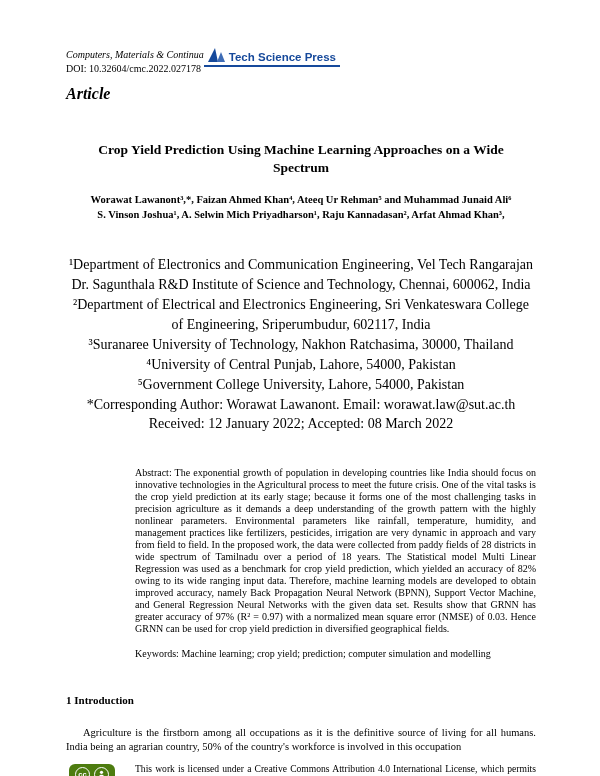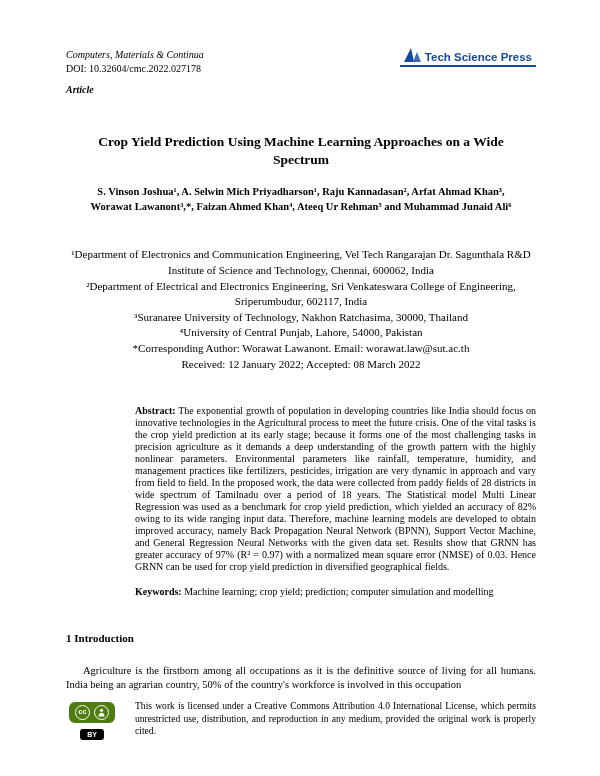--- a/index.html
+++ b/index.html
@@ -10,25 +10,25 @@
     height: 776px;
     margin: 0 auto;
     background: #ffffff;
     color: #000000;
     font-family: "Liberation Serif", serif;
     padding: 48px 64px 20px 66px;
     overflow: hidden;
   }
 
   
-  .top-row { display: flex; justify-content: space-between; align-items: flex-start; }
+  .top-row { display: flex; align-items: flex-start; }
   .journal-block { font-size: 10px; line-height: 1.35; }
   .journal-name { font-style: italic; }
   .doi-line { font-size: 10px; }
-  .article-type { font-weight: bold; font-style: italic; margin-top: 8px; font-size: 10px; }
+  .article-type { font-weight: bold; font-style: italic; margin-top: 8px; font-size: 16px; }
 
   .publisher-block { display: inline-block; text-align: center; }
   .publisher-inner {
     display: inline-flex; align-items: center; gap: 4px;
     color: #16499b; font-weight: bold; font-size: 11.5px;
     padding: 0 4px 0 4px;
     border-bottom: 2px solid #16499b;
     font-family: "Liberation Sans", sans-serif;
   }
 
@@ -46,36 +46,36 @@
     text-align: center;
     font-weight: bold;
     font-size: 10.5px;
     line-height: 1.4;
   }
 
   
   .affiliations {
     margin-top: 33px;
     text-align: center;
-    font-size: 11px;
+    font-size: 14px;
     line-height: 1.42;
   }
   .affiliations div { max-width: 470px; margin: 0 auto; }
 
   
   .abstract-block, .keywords-block {
     margin-left: 69px;
     width: 401px;
     text-align: justify;
     font-size: 10px;
     line-height: 1.2;
   }
   .abstract-block { margin-top: 33px; }
   .keywords-block { margin-top: 13px; }
-  .abstract-block b, .keywords-block b { font-weight: bold; }
+  .abstract-block b, .keywords-block b { font-weight: normal; }
 
   
   .section-heading {
     margin-top: 34px;
     font-size: 11px;
     font-weight: bold;
   }
   .body-paragraph {
     margin-top: 20px;
     text-align: justify;
@@ -132,29 +132,30 @@
           </svg>
         </span>
         <span>Tech Science Press</span>
       </span>
     </div>
   </div>
 
   <h1 class="paper-title">Crop Yield Prediction Using Machine Learning Approaches on a Wide Spectrum</h1>
 
   <div class="authors">
+    <div>Worawat Lawanont³,*, Faizan Ahmed Khan⁴, Ateeq Ur Rehman⁵ and Muhammad Junaid Ali⁶</div>
     <div>S. Vinson Joshua¹, A. Selwin Mich Priyadharson¹, Raju Kannadasan², Arfat Ahmad Khan³,</div>
-    <div>Worawat Lawanont³,*, Faizan Ahmed Khan⁴, Ateeq Ur Rehman⁵ and Muhammad Junaid Ali⁶</div>
   </div>
 
   <div class="affiliations">
     <div>¹Department of Electronics and Communication Engineering, Vel Tech Rangarajan Dr. Sagunthala R&amp;D Institute of Science and Technology, Chennai, 600062, India</div>
     <div>²Department of Electrical and Electronics Engineering, Sri Venkateswara College of Engineering, Sriperumbudur, 602117, India</div>
     <div>³Suranaree University of Technology, Nakhon Ratchasima, 30000, Thailand</div>
     <div>⁴University of Central Punjab, Lahore, 54000, Pakistan</div>
+    <div>⁵Government College University, Lahore, 54000, Pakistan</div>
     <div>*Corresponding Author: Worawat Lawanont. Email: worawat.law@sut.ac.th</div>
     <div>Received: 12 January 2022; Accepted: 08 March 2022</div>
   </div>
 
   <p class="abstract-block"><b>Abstract:</b>
     <span>The exponential growth of population in developing countries like India should focus on innovative technologies in the Agricultural process to meet the future crisis. One of the vital tasks is the crop yield prediction at its early stage; because it forms one of the most challenging tasks in precision agriculture as it demands a deep understanding of the growth pattern with the highly nonlinear parameters. Environmental parameters like rainfall, temperature, humidity, and management practices like fertilizers, pesticides, irrigation are very dynamic in approach and vary from field to field. In the proposed work, the data were collected from paddy fields of 28 districts in wide spectrum of Tamilnadu over a period of 18 years. The Statistical model Multi Linear Regression was used as a benchmark for crop yield prediction, which yielded an accuracy of 82% owing to its wide ranging input data. Therefore, machine learning models are developed to obtain improved accuracy, namely Back Propagation Neural Network (BPNN), Support Vector Machine, and General Regression Neural Networks with the given data set. Results show that GRNN has greater accuracy of 97% (R² = 0.97) with a normalized mean square error (NMSE) of 0.03. Hence GRNN can be used for crop yield prediction in diversified geographical fields.</span></p>
 
   <p class="keywords-block"><b>Keywords:</b>
     <span>Machine learning; crop yield; prediction; computer simulation and modelling</span></p>
 

